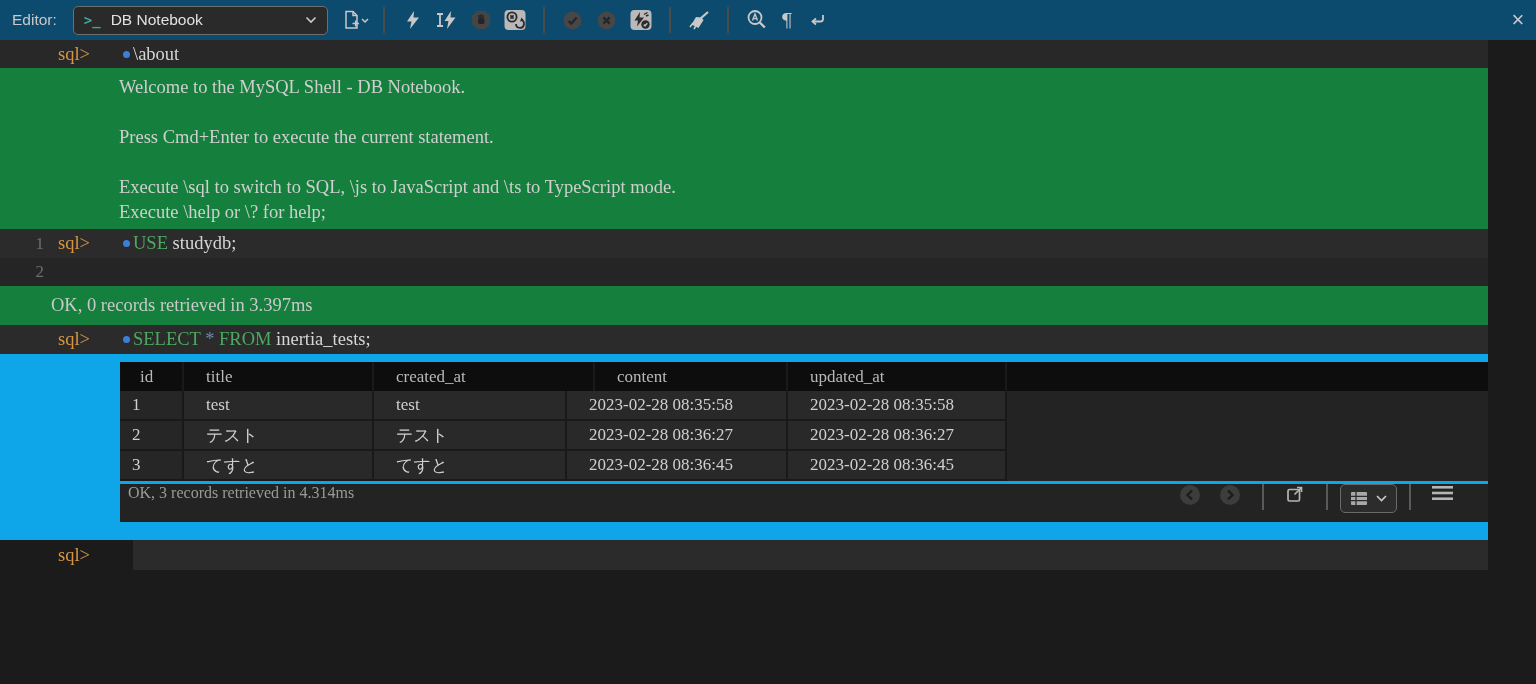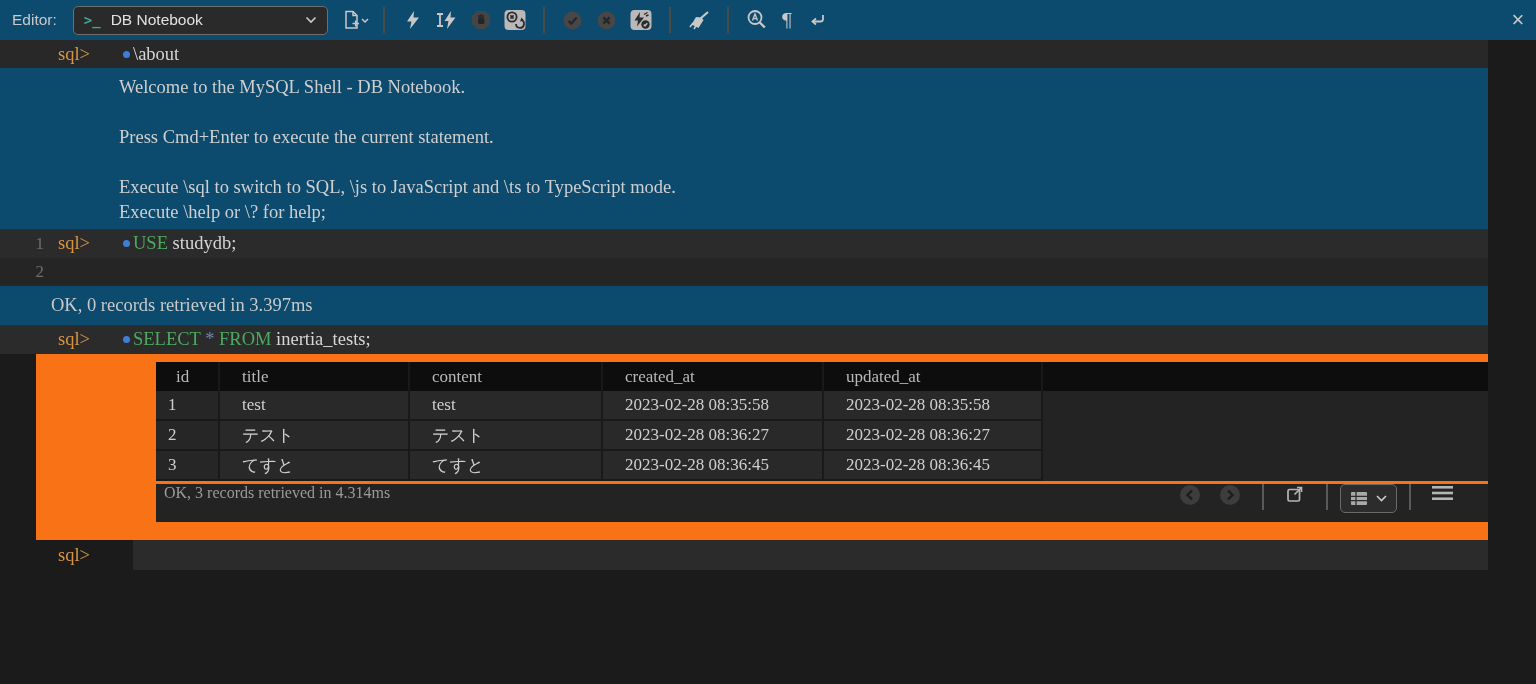--- a/index.html
+++ b/index.html
@@ -28,27 +28,27 @@
   .gutter{flex:0 0 44px;text-align:right;color:#6e6e6e;font-size:17px;}
   .prompt{flex:0 0 62px;margin-left:14px;color:#d79445;}
   .dotbox{flex:0 0 13px;display:flex;align-items:center;justify-content:center;}
   .dot{width:7px;height:7px;border-radius:50%;background:#3d7fd6;}
   .code{color:#d6d6d6;}
   .kw{color:#4caa60;}
   .star{color:#7287b0;}
   .bg-cmd{background:#282828;}
   .bg-cmd1{background:#2b2b2b;}
   .bg-cmd2{background:#252525;}
-  .result{background:#0c4a6e;}
+  .result{background:#15803d;}
   .welcome{padding:7px 0 4px 119px;}
   .wline{height:25px;line-height:25px;font-size:18.5px;color:#cfcfcf;white-space:pre;}
   .okzone{height:39px;display:flex;align-items:center;padding-left:51px;color:#c9c9c9;font-size:18.5px;}
 
   
-  .gridzone{padding:8px 0 18px 0;background:#f97316;margin-left:36px;}
+  .gridzone{padding:8px 0 18px 0;background:#0ea5e9;}
   .grid{margin-left:120px;}
   .grid-header{display:flex;height:29px;background:#0d0d0d;align-items:center;color:#b9b9b9;font-size:17px;}
   .hcell,.cell{height:29px;display:flex;align-items:center;padding-left:22px;border-right:2px solid #191919;}
   .hcell.c-id{padding-left:20px;}
   .cell{height:30px;border-bottom:2px solid #191919;background:#292929;color:#cfcfcf;font-size:17px;cursor:default;}
   .cell.c-id{padding-left:12px;background:#262626;}
   .c-id{flex:0 0 64px;}
   .c-title{flex:0 0 190px;}
   .c-content{flex:0 0 193px;}
   .c-created{flex:0 0 221px;}
@@ -223,22 +223,22 @@
       <span class="dotbox"><span class="dot"></span></span>
       <span class="code"><span class="kw">SELECT</span><span class="star"> * </span><span class="kw">FROM</span><span> inertia_tests;</span></span>
     </div>
 
     <div class="gridzone">
       <div class="grid">
 
         <div class="grid-header">
           <div class="hcell c-id">id</div>
           <div class="hcell c-title">title</div>
+          <div class="hcell c-created">created_at</div>
           <div class="hcell c-content">content</div>
-          <div class="hcell c-created">created_at</div>
           <div class="hcell c-updated">updated_at</div>
           <div class="hfill"></div>
         </div>
 
         <div class="grid-rows">
           <div class="grid-row">
             <div class="cell c-id">1</div>
             <div class="cell c-title">test</div>
             <div class="cell c-content">test</div>
             <div class="cell c-created">2023-02-28 08:35:58</div>

